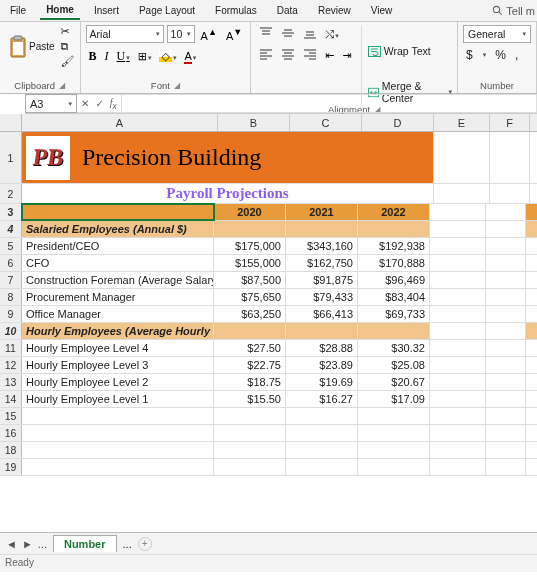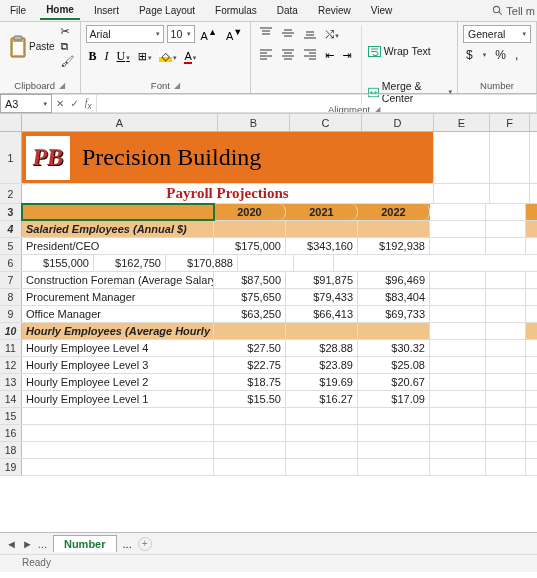--- a/index.html
+++ b/index.html
@@ -38,62 +38,62 @@
 .align-ico { width:14px; height:12px; display:inline-block; }
 .wrap-merge { display:flex; flex-direction:column; gap:3px; margin-left:6px; border-left:1px solid #ddd; padding-left:6px;}
 .wm-row { display:flex; align-items:center; gap:3px; font-size:10.5px;margin-top:20px;}
 .wm-row svg { width:13px; height:11px; }
 
 .num-sel { border:1px solid #aaa; background:#fff; height:18px; font-size:10.5px; padding:1px 4px; width:68px; display:flex; align-items:center; justify-content:space-between;}
 .num-bot { display:flex; gap:3px; margin-top:4px; font-size:12px; align-items:center;}
 .num-bot span { padding:1px 3px; }
 
 
-.fbar { display:flex; height:20px; border-bottom:1px solid #ccc; align-items:stretch; background:#fff;}
+.fbar { display:flex; height:20px; border-bottom:1px solid #ccc; align-items:stretch; background:#fff;margin-left:25px;}
 .namebox { width:52px; border:1px solid #aaa; display:flex; align-items:center; padding:0 4px; font-size:11px; justify-content:space-between; background:#fff;}
 .fx-btns { display:flex; align-items:center; border:1px solid #ddd; border-left:none; padding:0 4px; gap:6px; font-size:10px; color:#666;}
 .fx-btns .fx { font-style:italic; font-family:serif; }
 .finput { flex:1; border:1px solid #ddd; border-left:none; }
 
 
 .grid-wrap { position:relative; height: 418px; overflow:hidden; background:#fff; }
 .colhead { display:flex; height:18px; background:#eee; border-bottom:1px solid #bbb; }
 .colhead .corner { width:22px; border-right:1px solid #bbb; background:#eee;}
 .colhead .ch { border-right:1px solid #ccc; text-align:center; font-size:11px; color:#333; line-height:18px; background:#eee;}
 .wA { width:196px; } .wB { width:72px; } .wC { width:72px; } .wD { width:72px; } .wE { width:56px; } .wF { width:40px; }
 
 .rows { }
 .row { display:flex; border-bottom:1px solid #ddd; }
 .rh { width:22px; background:#eee; border-right:1px solid #bbb; text-align:center; font-size:10.5px; color:#333; display:flex; align-items:center; justify-content:center;}
 .cell { border-right:1px solid #ddd; font-size:11px; padding:2px 4px; display:flex; align-items:center; overflow:hidden; white-space:nowrap;}
 .cA { width:192px; } .cB { width:72px; } .cC { width:72px; } .cD { width:72px; } .cE { width:56px; } .cF { width:40px; }
 .num { justify-content:flex-end; }
 .hdrrow { background:#e89b3a; font-weight:bold; }
 .subhdr { background:#f0c48a; font-style:italic; font-weight:bold; }
-.yearhdr { font-weight:bold; justify-content:center;border-radius:7px; }
+.yearhdr { font-weight:bold; justify-content:center; }
 .selcell { outline:2px solid #1a7a3b; outline-offset:-1px; }
 
 .row1 { height:52px; }
 .row2 { height:20px; }
 .rown { height:17px; }
 
 .logo-cell { background:#e8731f; color:#fff; display:flex; align-items:center; gap:12px; padding-left:4px; width:412px; border-right:1px solid #ddd;}
 .logo-box { width:44px; height:44px; background:#fff; display:flex; align-items:center; justify-content:center; }
 .logo-box span { font-family: "Times New Roman", serif; font-weight:bold; font-size:24px; color:#b33; transform: skewX(-8deg); text-shadow:1px 1px 0 #000;}
 .title-text { font-family: "Times New Roman", serif; font-size:24px; color:#000; }
 
-.proj-cell { width:412px; text-align:center; font-family:"Times New Roman",serif; font-size:15px; font-weight:bold; color:#b91c1c; border-right:1px solid #ddd; justify-content:center; background:#fff;}
+.proj-cell { width:412px; text-align:center; font-family:"Times New Roman",serif; font-size:15px; font-weight:bold; color:#8b5cf6; border-right:1px solid #ddd; justify-content:center; background:#fff;}
 
 
 .sheetbar { height:22px; border-top:1px solid #bbb; display:flex; align-items:center; background:#f3f3f3; padding-left:6px; gap:6px; font-size:11px;}
 .sheetnav { display:flex; gap:5px; color:#555; }
 .sheet-tab { background:#fff; border:1px solid #aaa; border-bottom:none; padding:2px 10px; font-weight:bold; color:#1a7a3b;}
 .sheet-add { color:#888; border:1px solid #ccc; border-radius:50%; width:14px; height:14px; display:flex; align-items:center; justify-content:center; font-size:10px;}
 
-.status { height:18px; background:#f3f3f3; border-top:1px solid #ddd; font-size:10px; color:#666; padding:2px 22px;}
+.status { height:18px; background:#f3f3f3; border-top:1px solid #ddd; font-size:10px; color:#666; padding:2px 5px;}
 
 svg { display:block; }
 </style>
 </head>
 <body>
 
 <div class="tabs">
   <div class="tab">File</div>
   <div class="tab active">Home</div>
   <div class="tab">Insert</div>
@@ -319,20 +319,21 @@
         <div class="rh">5</div>
         <div class="cell cA">President/CEO</div>
         <div class="cell cB num">$175,000</div>
         <div class="cell cC num">$343,160</div>
         <div class="cell cD num">$192,938</div>
         <div class="cell cE"></div>
         <div class="cell cF"></div>
       </div>
     <div class="row rown">
         <div class="rh">6</div>
+        <div class="cell cA">CFO</div>
         <div class="cell cB num">$155,000</div>
         <div class="cell cC num">$162,750</div>
         <div class="cell cD num">$170,888</div>
         <div class="cell cE"></div>
         <div class="cell cF"></div>
       </div>
     <div class="row rown">
         <div class="rh">7</div>
         <div class="cell cA">Construction Foreman (Average Salary)</div>
         <div class="cell cB num">$87,500</div>

